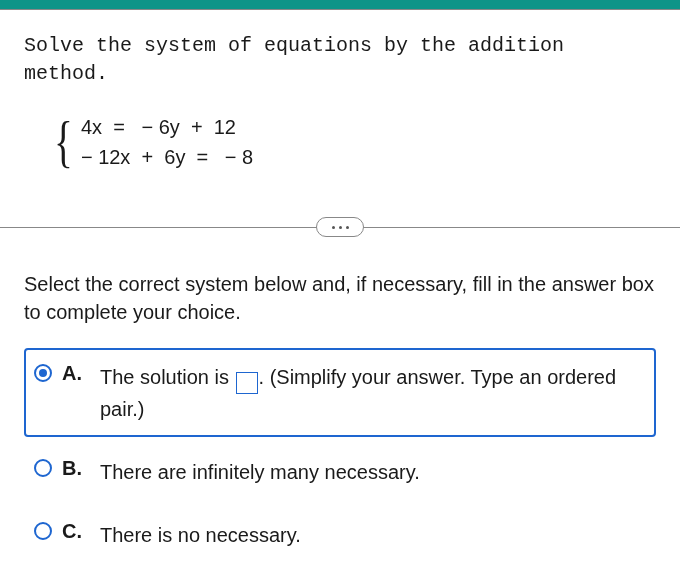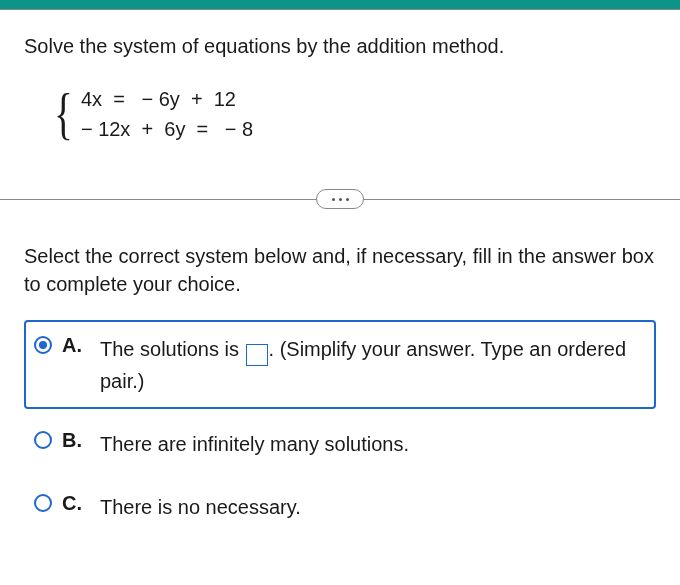--- a/index.html
+++ b/index.html
@@ -15,20 +15,21 @@
     height: 10px;
     background: #0d9488;
     border-bottom: 1px solid #888;
   }
   .content {
     padding: 22px 24px 18px 24px;
   }
   .prompt {
     margin-bottom: 26px;
     line-height: 1.4;
+    font-family: Liberation Mono, monospace;
   }
   .equations {
     display: flex;
     align-items: center;
     gap: 6px;
     margin-left: 26px;
     margin-bottom: 10px;
   }
   .brace {
     font-size: 56px;
@@ -167,28 +168,28 @@
 <div class="content" style="padding-top:0">
 
   <div class="instruction">Select the correct system below and, if necessary, fill in the answer box to complete your choice.</div>
 
   <div class="choices">
 
     <div class="choice selected">
       <div class="radio checked"></div>
       <div class="choice-label">A.</div>
       <div class="choice-body">
-        <span>The solutions is </span><input class="answer-box" style=""><span>. (Simplify your answer. Type an ordered pair.)</span>
+        <span>The solution is </span><input class="answer-box" style=""><span>. (Simplify your answer. Type an ordered pair.)</span>
       </div>
     </div>
 
     <div class="choice">
       <div class="radio"></div>
       <div class="choice-label">B.</div>
-      <div class="choice-body">There are infinitely many solutions.</div>
+      <div class="choice-body">There are infinitely many necessary.</div>
     </div>
 
     <div class="choice">
       <div class="radio"></div>
       <div class="choice-label">C.</div>
       <div class="choice-body">There is no necessary.</div>
     </div>
 
   </div>
 </div>

